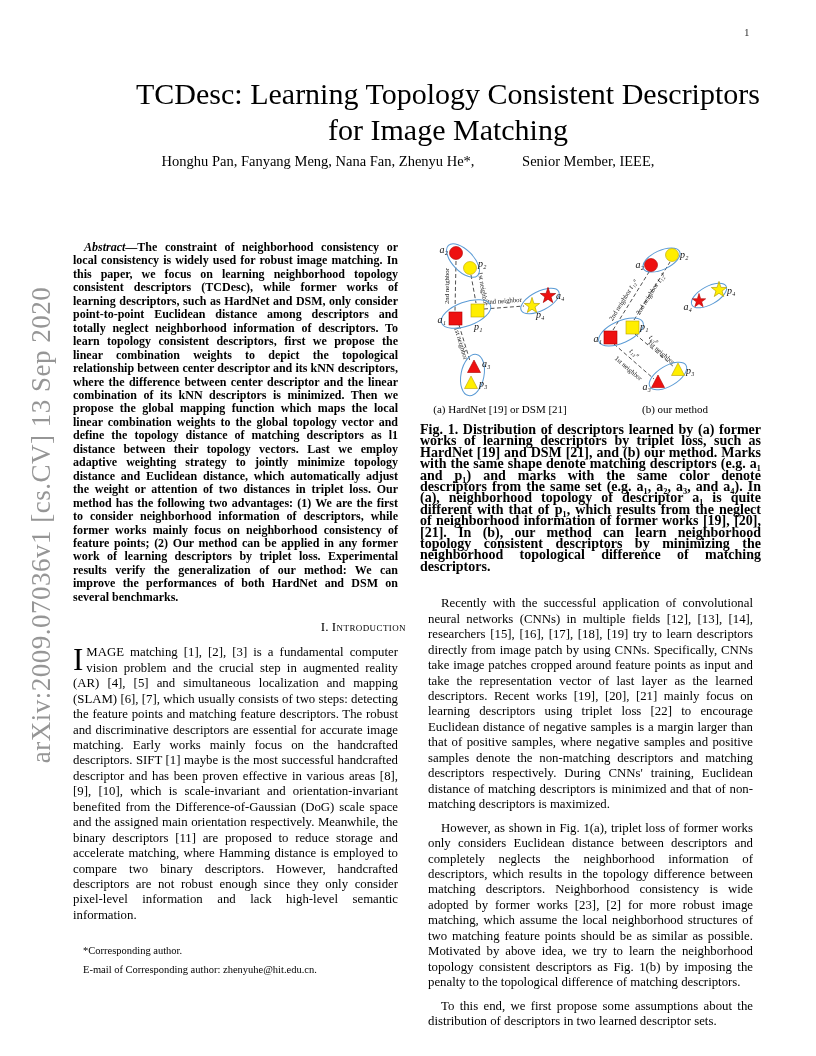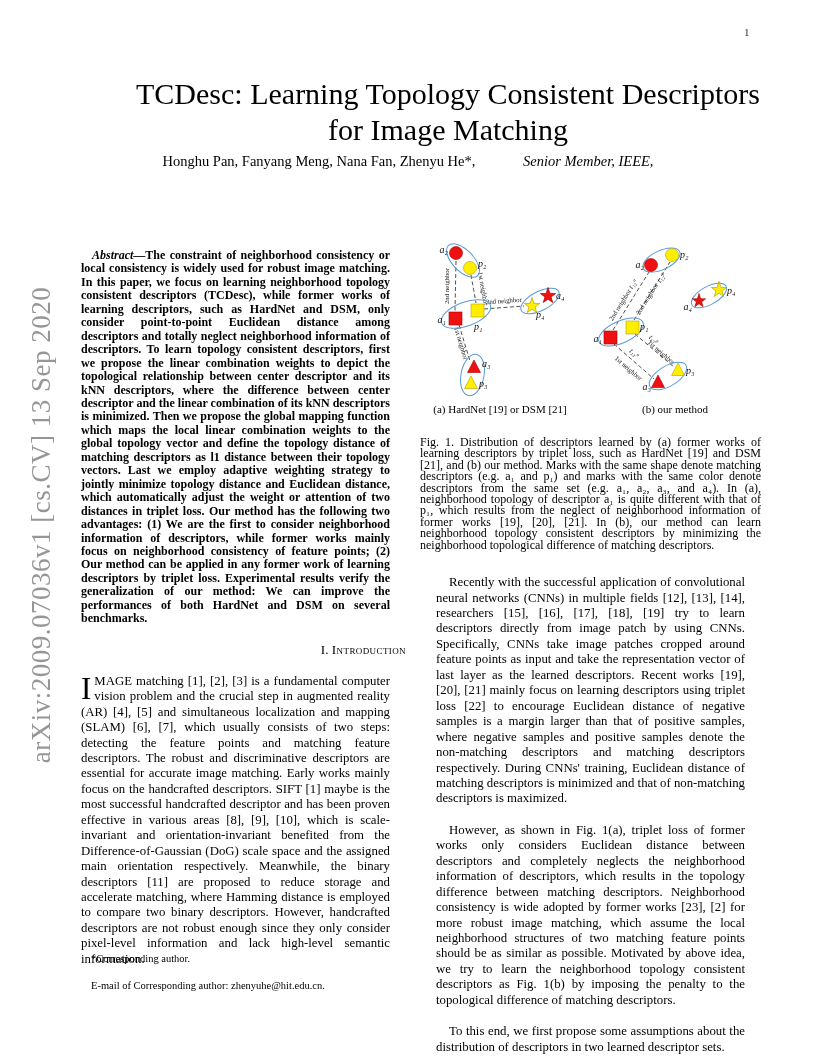--- a/index.html
+++ b/index.html
@@ -16,24 +16,24 @@
   }
   .paper-title{
     position:absolute;top:76px;left:0;width:816px;text-align:center;
     font-size:30px;line-height:36px;font-weight:400;padding-left:40px;
   }
   .paper-title .inner{display:inline-block;max-width:660px;}
   .authors{
     position:absolute;top:153px;left:0;width:816px;text-align:center;
     font-size:14.5px;
   }
-  .authors .affil{font-style:italic;margin-left:44px;}
+  .authors .affil{margin-left:44px;}
   .col-left{position:absolute;left:65px;top:233px;width:341px;}
   .col-right{position:absolute;left:420px;top:228px;width:341px;}
-  p{margin:16px;}
+  p{margin:8px;}
   .abstract-p,.index-p{
     font-size:12px;line-height:13.45px;font-weight:700;
     text-align:justify;text-indent:11px;
   }
   .index-p{margin-top:9px;}
   .lead-italic{font-style:italic;}
   .section-heading{
     text-align:right;font-size:13.2px;margin-top:15px;margin-bottom:10px;
   }
   .section-heading .sc{font-variant:small-caps;letter-spacing:0.4px;}
@@ -44,21 +44,21 @@
   .dropcap{
     float:left;font-size:31px;line-height:26px;padding:2px 3px 0 0;
     font-weight:400;
   }
   .footnotes{
     position:absolute;left:65px;top:937px;width:341px;
     font-size:10.5px;line-height:11.3px;text-align:justify;
   }
   .footnotes p{text-indent:10px;}
   .fig-caption{
-    font-size:12px;line-height:11.4px;text-align:justify;margin-top:13px;
+    font-size:14px;line-height:11.4px;text-align:justify;font-weight:bold;
   }
   .rp-first{margin-top:24px;}
   figure{margin:0;}
   svg text{font-family:"Liberation Serif","DejaVu Serif",serif;}
   .mark-label{font-size:10px;font-style:italic;fill:#111;}
   .edge-label{font-size:6.8px;fill:#222;}
   .t-label{font-size:7.5px;font-style:italic;fill:#111;}
   .subcap{font-size:11px;fill:#000;}
   .cluster{fill:none;stroke:#5b9bd5;stroke-width:1;}
   .edge{stroke:#222;stroke-width:0.8;stroke-dasharray:4 2.5;fill:none;}

